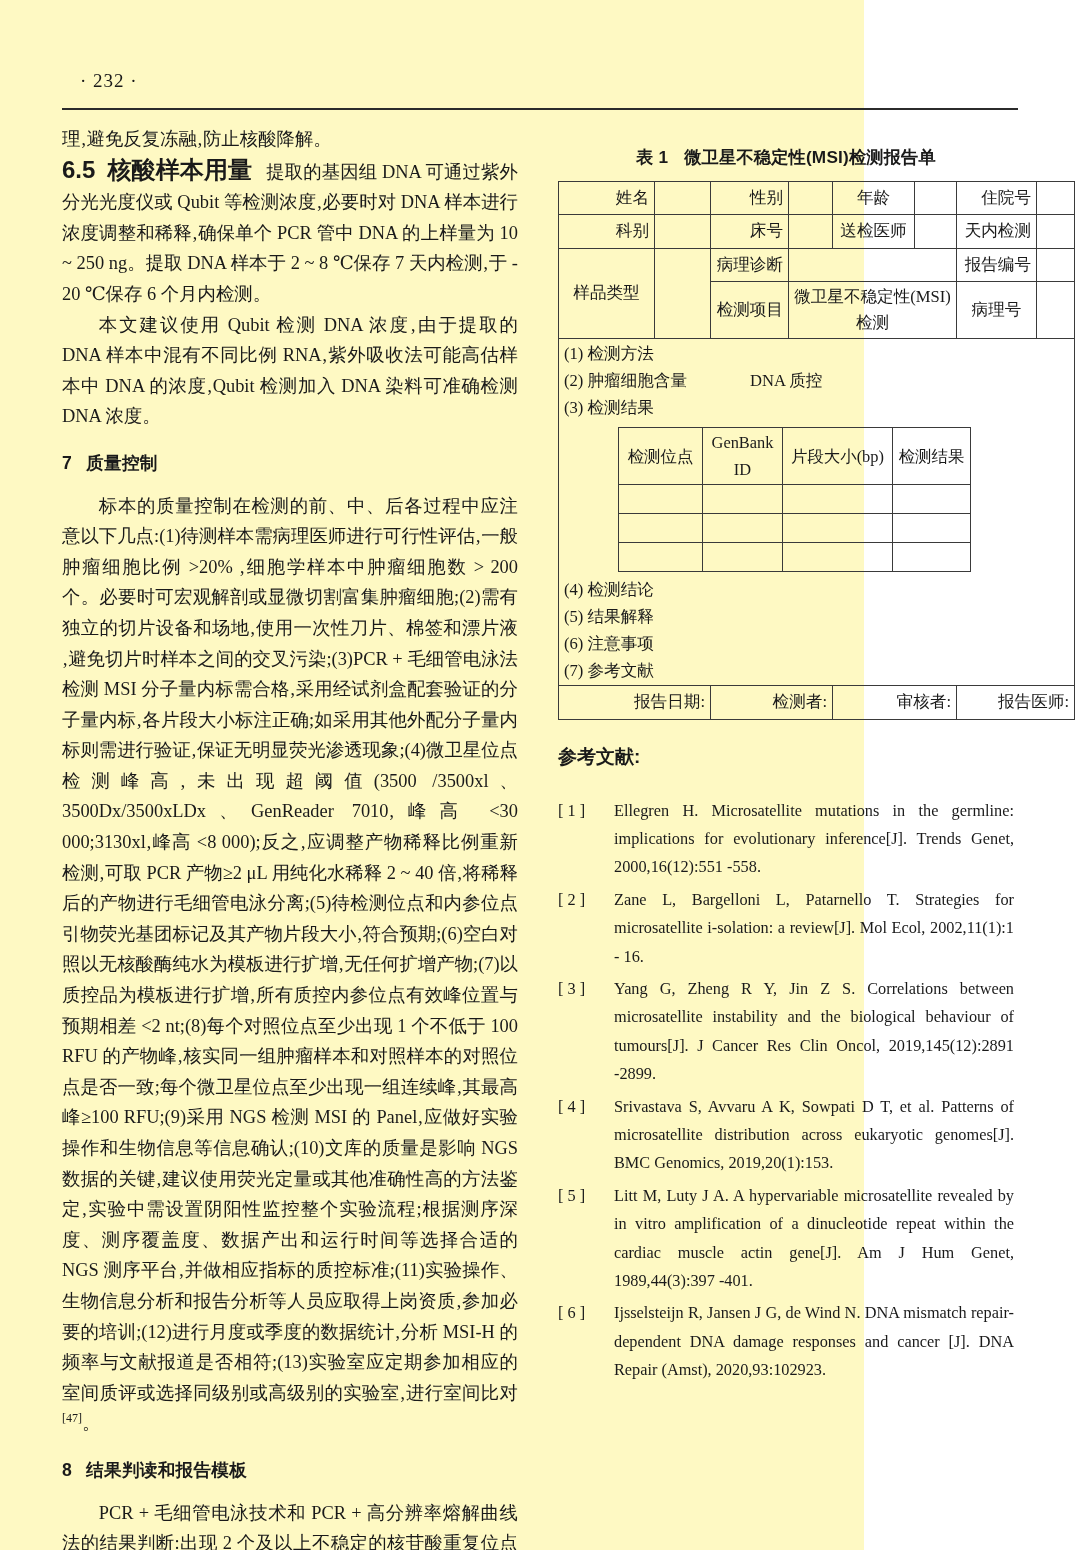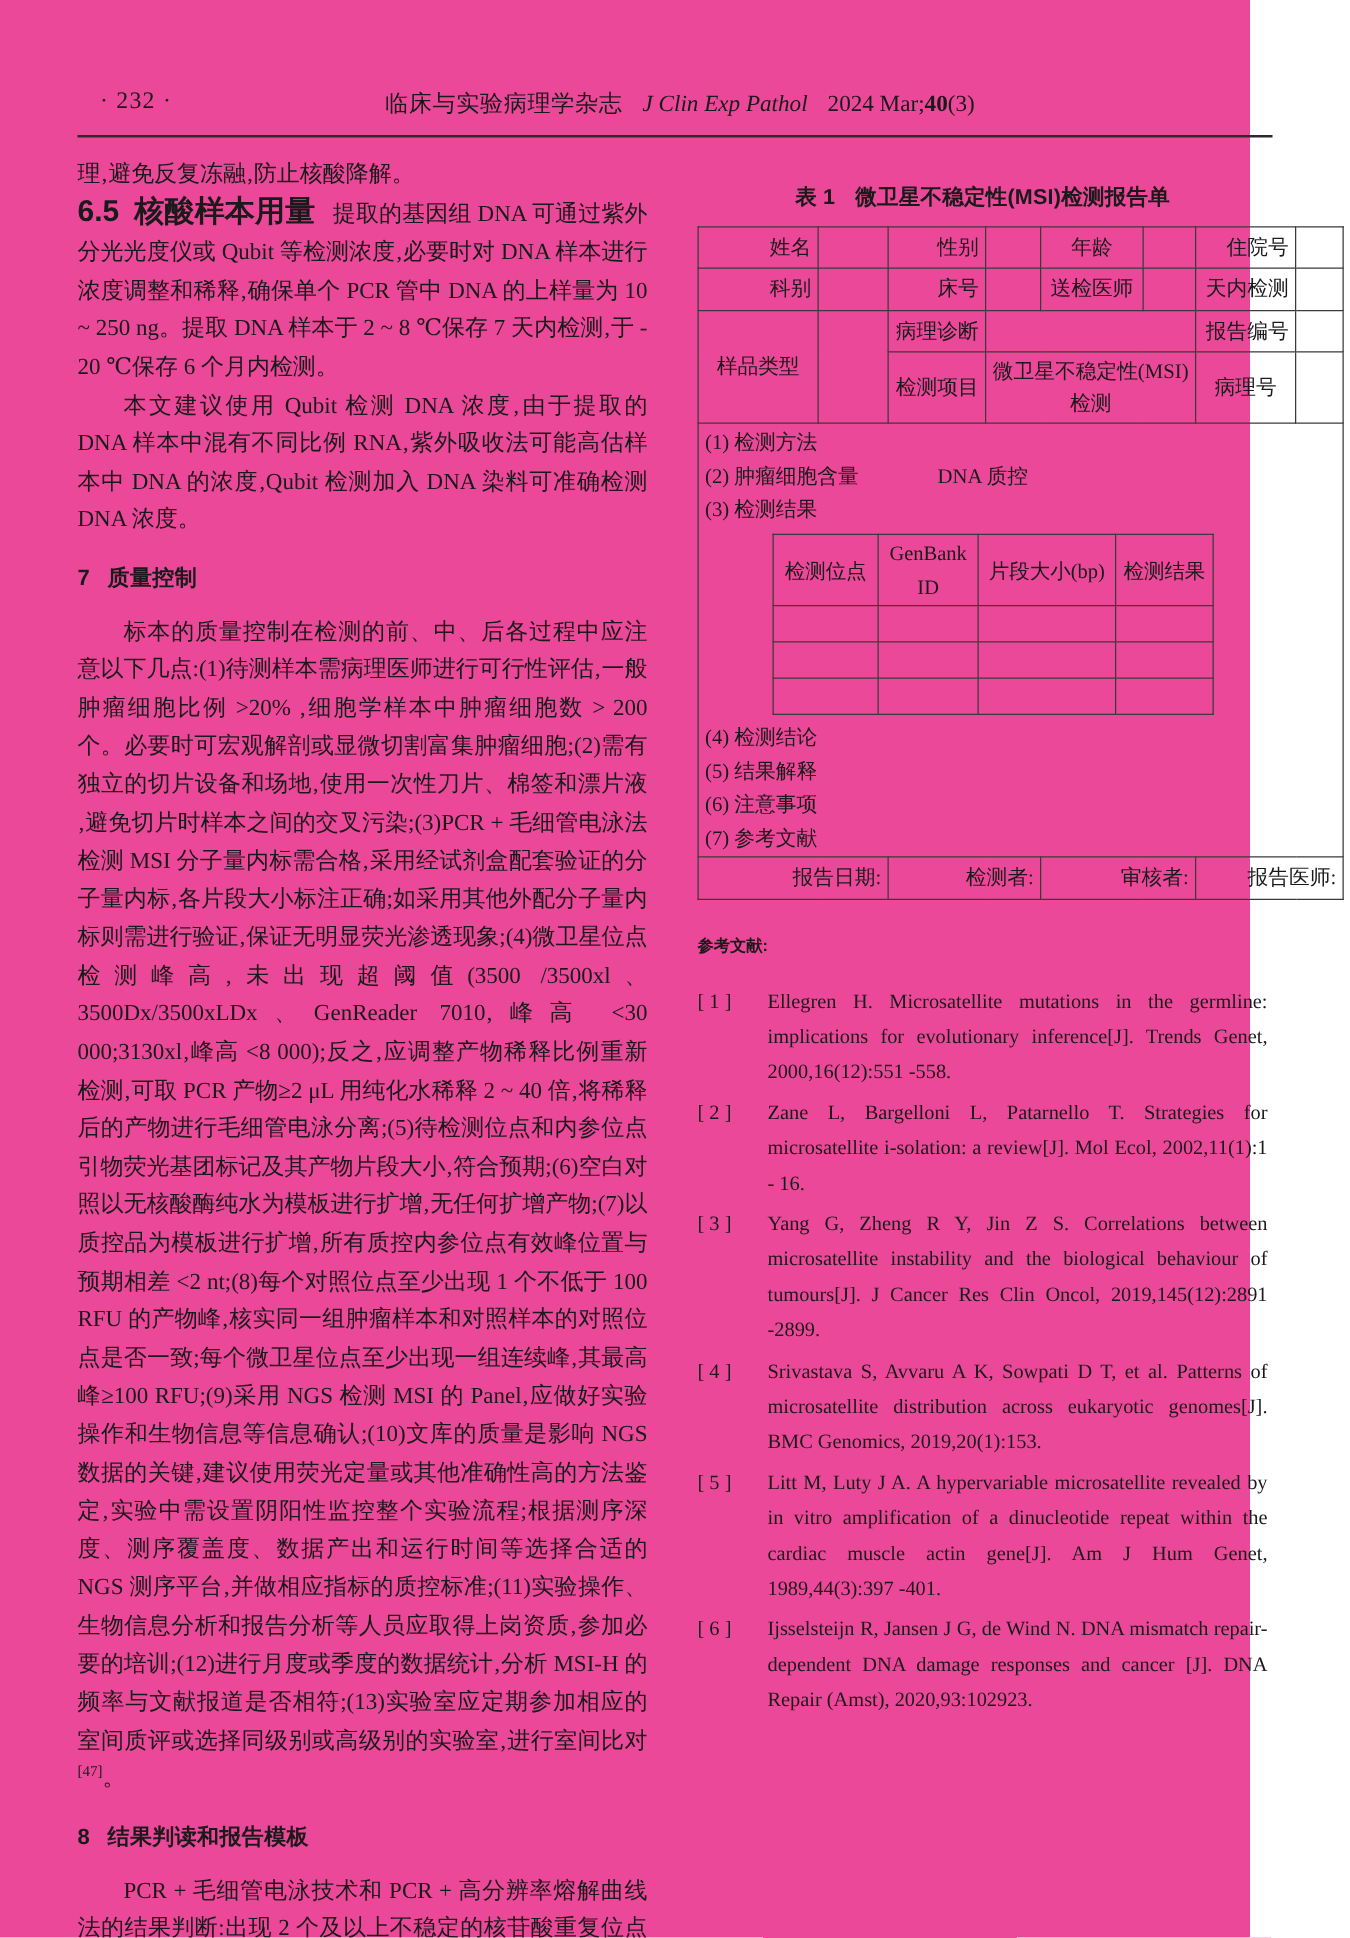--- a/index.html
+++ b/index.html
@@ -11,23 +11,23 @@
     width: 1080px;
     height: 1550px;
     font-family: "Liberation Serif", "DejaVu Serif", serif;
     color: #1a1a1a;
     position: relative;
     overflow: hidden;
   }
   .page {
     position: absolute;
     left: 0; top: 0;
-    width: 1000px;
+    width: 864px;
     height: 1550px;
-    background: #ec4899;
+    background: #fef9c3;
   }
 
   
   .runhead {
     position: absolute;
     left: 62px;
     top: 68px;
     width: 956px;
     height: 44px;
   }
@@ -157,24 +157,24 @@
   table.inner td.hdr { height: 28px; }
 
   .footer-row td {
     border-bottom: 1.9px solid #222;
     height: 32px;
     margin-top: 35px;
   }
 
   
   .ref-head {
-    margin: 22px 0 14px 0;
+    margin: 22px 0 24px 0;
     font-family: "Liberation Sans", sans-serif;
     font-weight: bold;
-    font-size: 13px;
+    font-size: 19px;
   }
   .reflist { margin: 0; padding: 0; }
   .refitem {
     position: relative;
     padding-left: 56px;
     margin-bottom: 4px;
     font-size: 16.3px;
     line-height: 28.4px;
     text-align: justify;
   }
@@ -187,23 +187,20 @@
     white-space: nowrap;
   }
 </style>
 </head>
 <body>
 
 <div class="page">
 
   <div class="runhead">
     <div class="runhead-page">· 232 ·</div>
-    <div class="runhead-title">
-      <span class="cn">临床与实验病理学杂志</span><span class="jrnl">J Clin Exp Pathol</span><span class="issue">2024 Mar;</span><span class="vol">40</span><span>(3)</span>
-    </div>
     <div class="rule"></div>
   </div>
 
   <div class="col col-left">
 
     <p class="para">理‚避免反复冻融‚防止核酸降解。</p>
 
     <p class="para"><span class="sub-head"><span class="num">6.5</span><span class="ttl">核酸样本用量</span></span><span>提取的基因组 DNA 可通过紫外分光光度仪或 Qubit 等检测浓度‚必要时对 DNA 样本进行浓度调整和稀释‚确保单个 PCR 管中 DNA 的上样量为 10 ~ 250 ng。提取 DNA 样本于 2 ~ 8 ℃保存 7 天内检测‚于 - 20 ℃保存 6 个月内检测。</span></p>
 
     <p class="para indent">本文建议使用 Qubit 检测 DNA 浓度‚由于提取的 DNA 样本中混有不同比例 RNA‚紫外吸收法可能高估样本中 DNA 的浓度‚Qubit 检测加入 DNA 染料可准确检测 DNA 浓度。</p>

